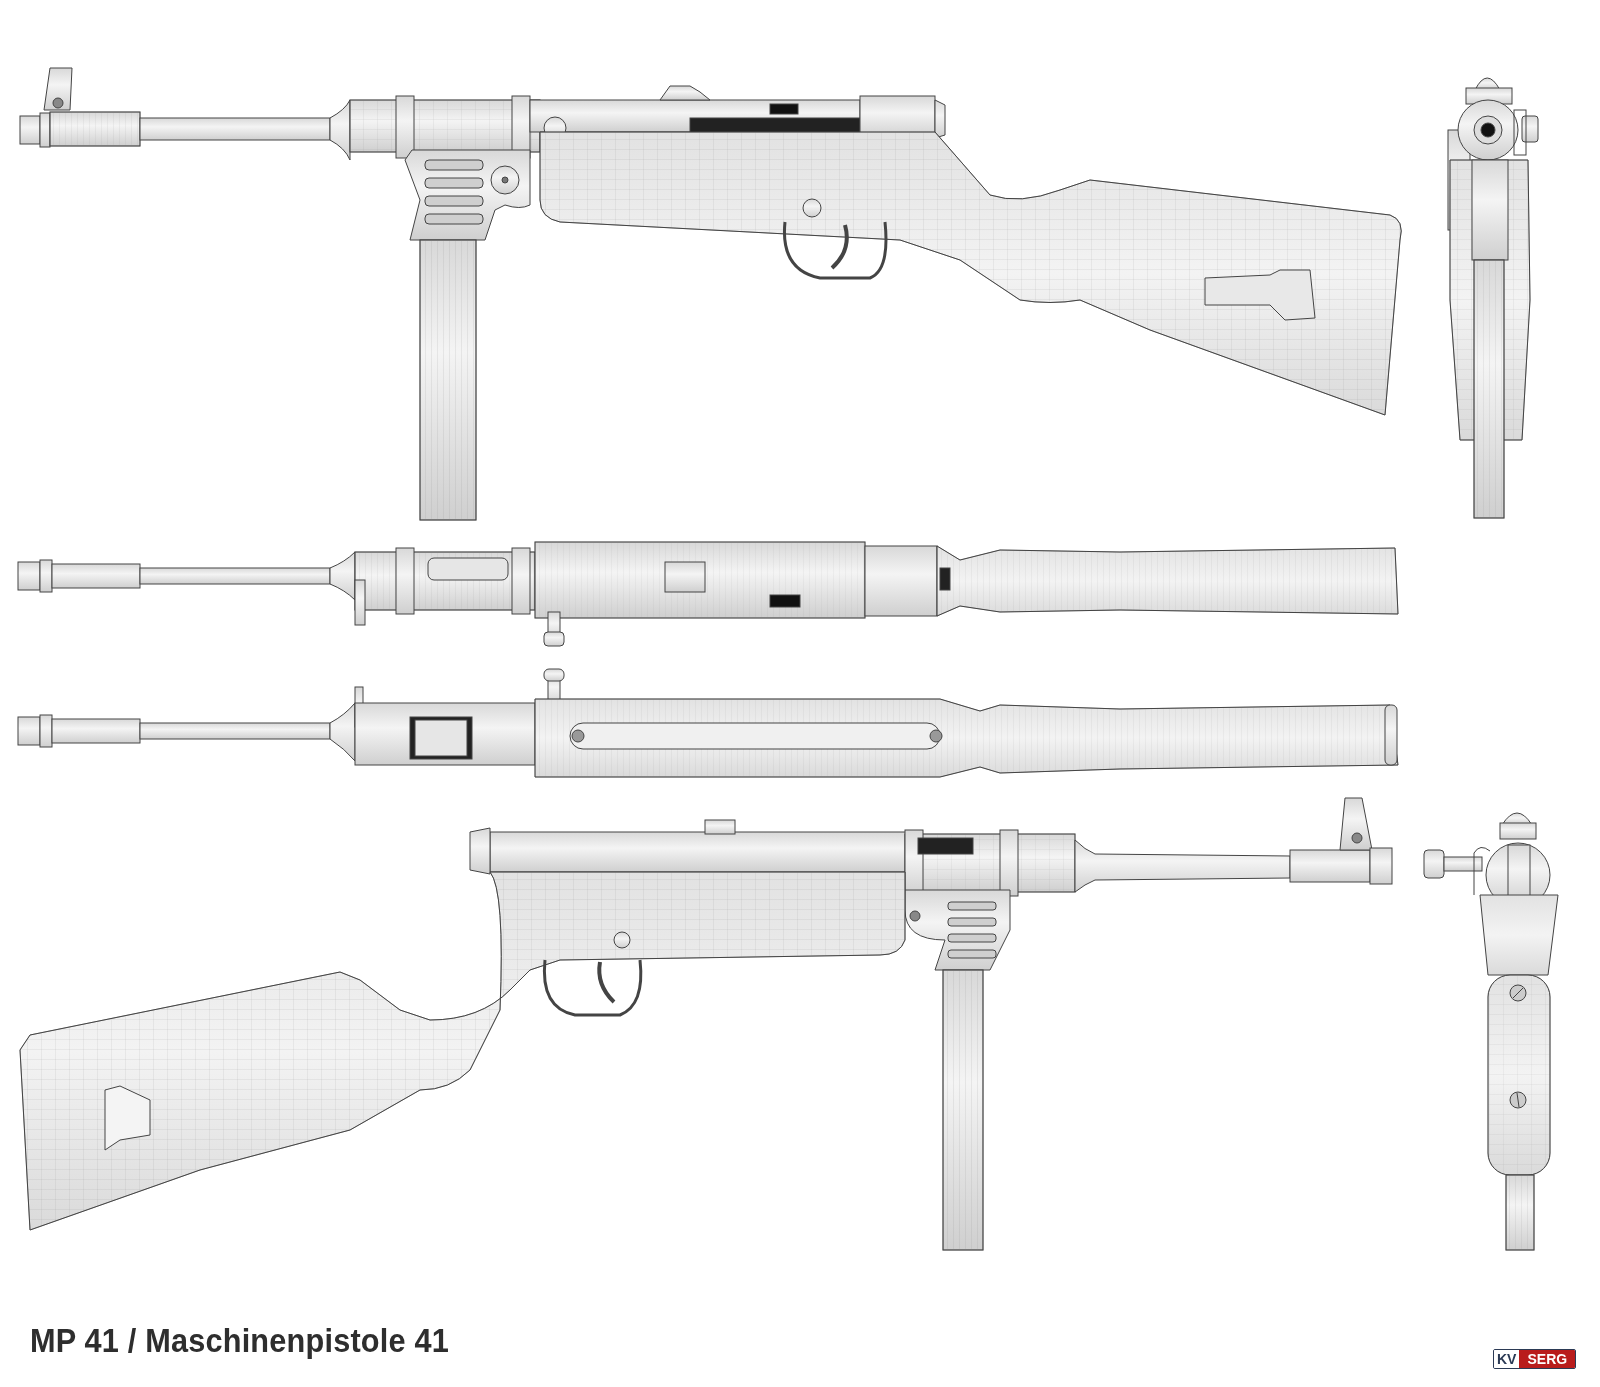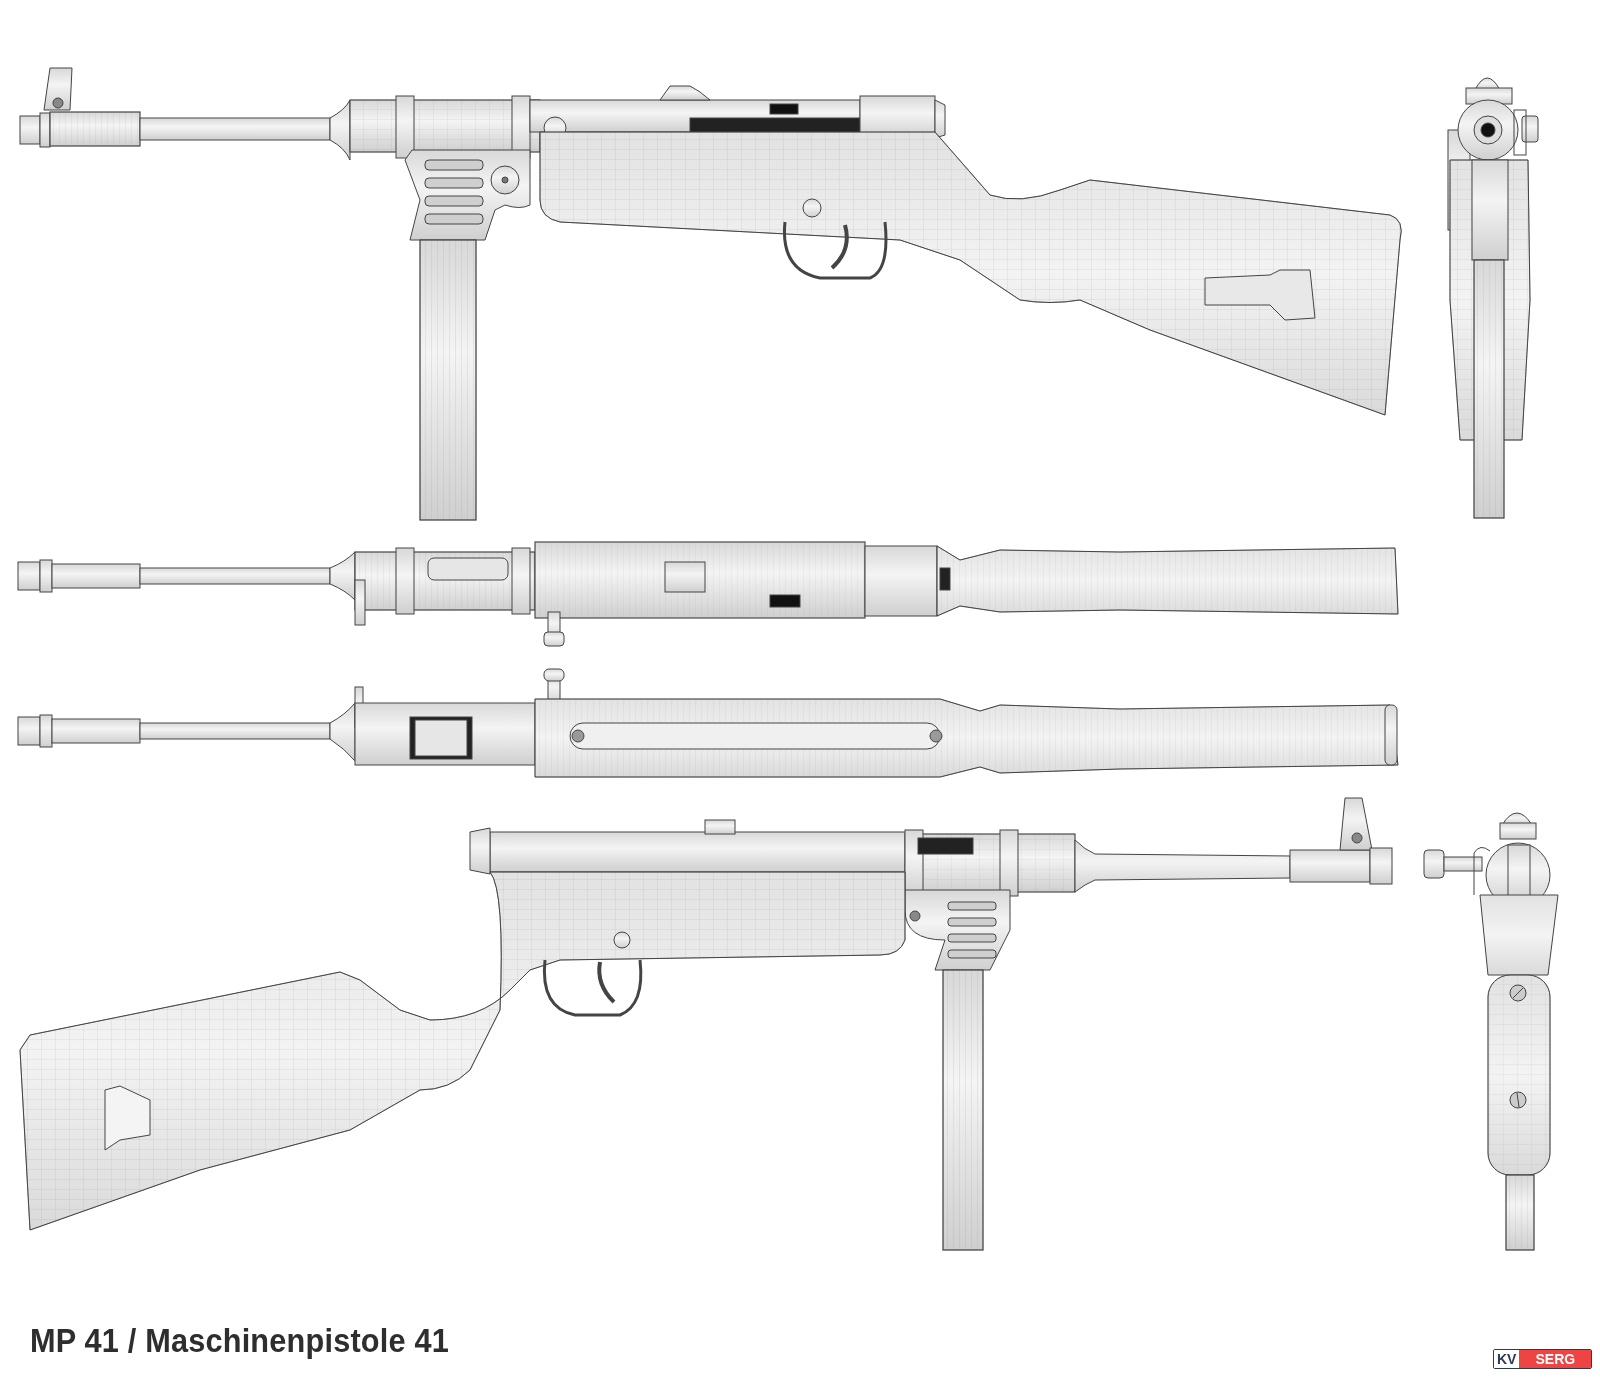--- a/index.html
+++ b/index.html
@@ -11,21 +11,21 @@
     font-family:"Liberation Sans", sans-serif; font-weight:700;
     font-size:33px; color:#2e2e2e; letter-spacing:0.2px;
     transform:scaleX(0.93); transform-origin:left top;
   }
   .logo {
     position:absolute; left:1493px; top:1349px; height:18px;
     display:flex; border:1.5px solid #2b3a55; border-radius:2px; overflow:hidden;
     font-family:"Liberation Sans", sans-serif; font-weight:700; font-size:14px; line-height:18px;
   }
   .logo .kv { background:#ffffff; color:#2b3a55; padding:0 3px; }
-  .logo .serg { background:#ef4444; color:#ffffff; padding:0 16px; }
+  .logo .serg { background:#b91c1c; color:#ffffff; padding:0 8px; }
 </style>
 </head>
 <body>
 
 <div class="view" style="left:0;top:0;">
   <svg width="1430" height="530">
     <defs>
       <pattern id="grid1" width="14" height="10" patternUnits="userSpaceOnUse">
         <path d="M14 0V10M0 10H14" stroke="#777" stroke-width="0.5" fill="none"></path>
       </pattern>

